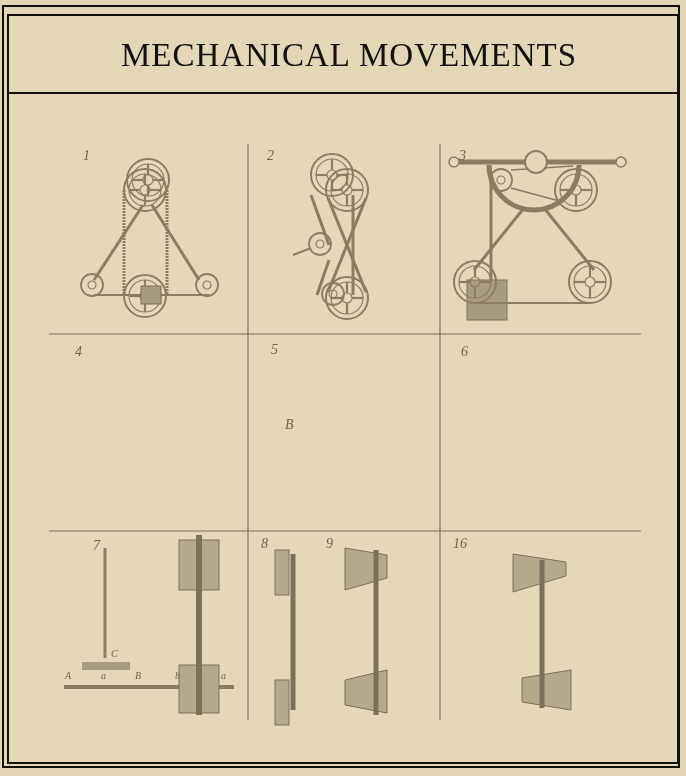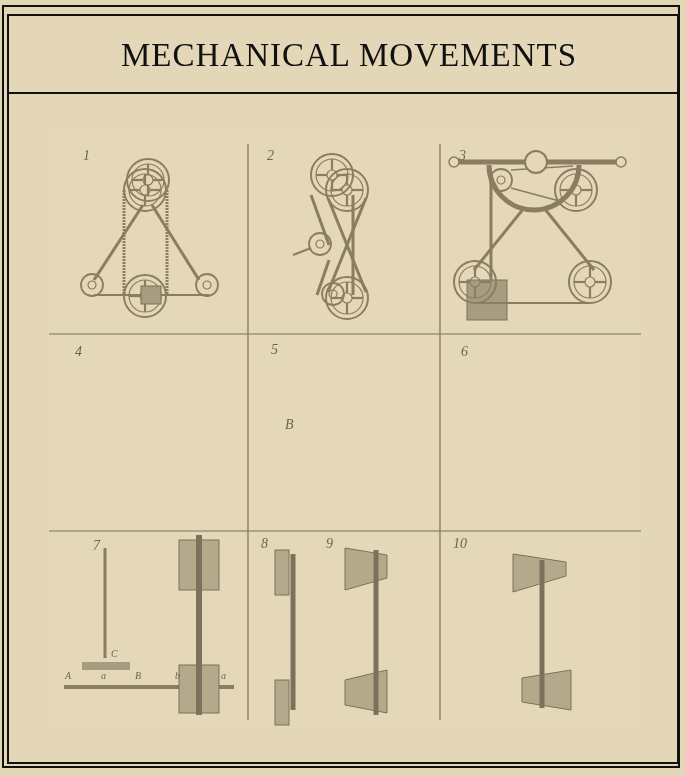--- a/index.html
+++ b/index.html
@@ -165,14 +165,14 @@
   <span class="fig-label" style="left:412px;top:214px">6</span>
   <span class="fig-label" style="left:44px;top:408px">7</span>
   <span class="fig-label" style="left:62px;top:518px;font-size:10px">C</span>
   <span class="fig-label" style="left:16px;top:540px;font-size:10px">A</span>
   <span class="fig-label" style="left:52px;top:540px;font-size:10px">a</span>
   <span class="fig-label" style="left:86px;top:540px;font-size:10px">B</span>
   <span class="fig-label" style="left:126px;top:540px;font-size:10px">b</span>
   <span class="fig-label" style="left:172px;top:540px;font-size:10px">a</span>
   <span class="fig-label" style="left:212px;top:406px">8</span>
   <span class="fig-label" style="left:277px;top:406px">9</span>
-  <span class="fig-label" style="left:404px;top:406px">10</span>
+  <span class="fig-label" style="left:404px;top:406px">16</span>
 </div>
 
 </body></html>

